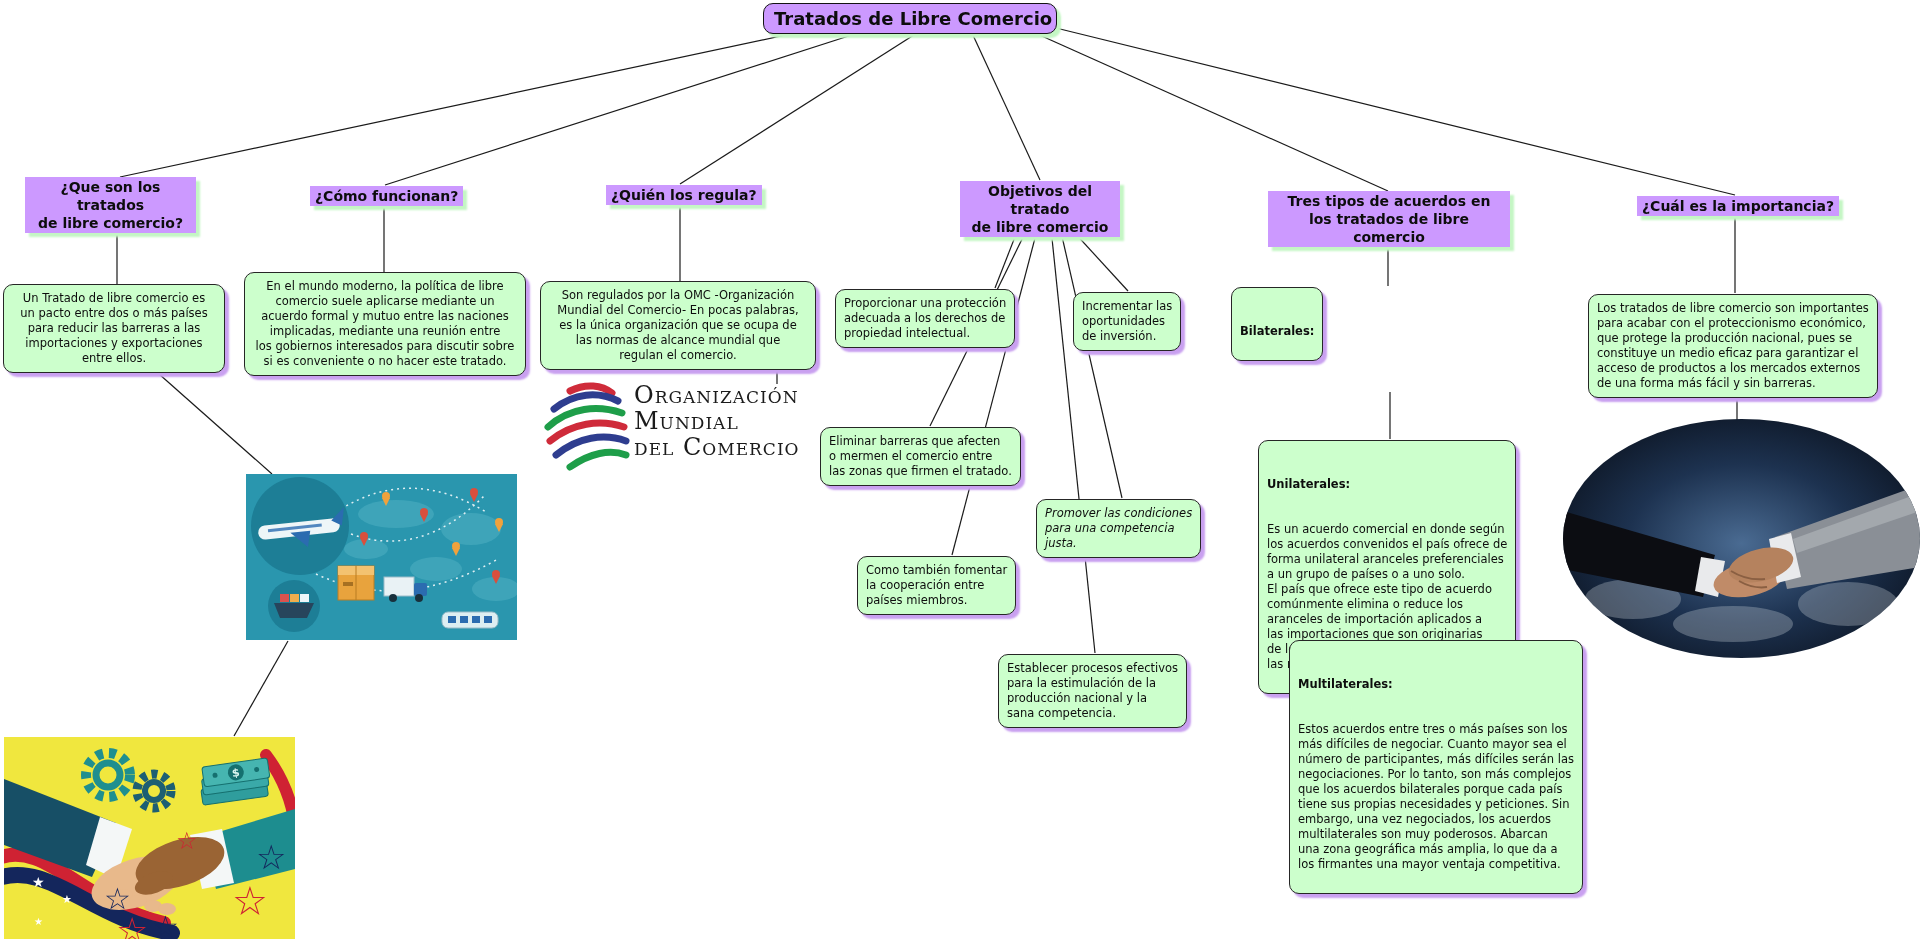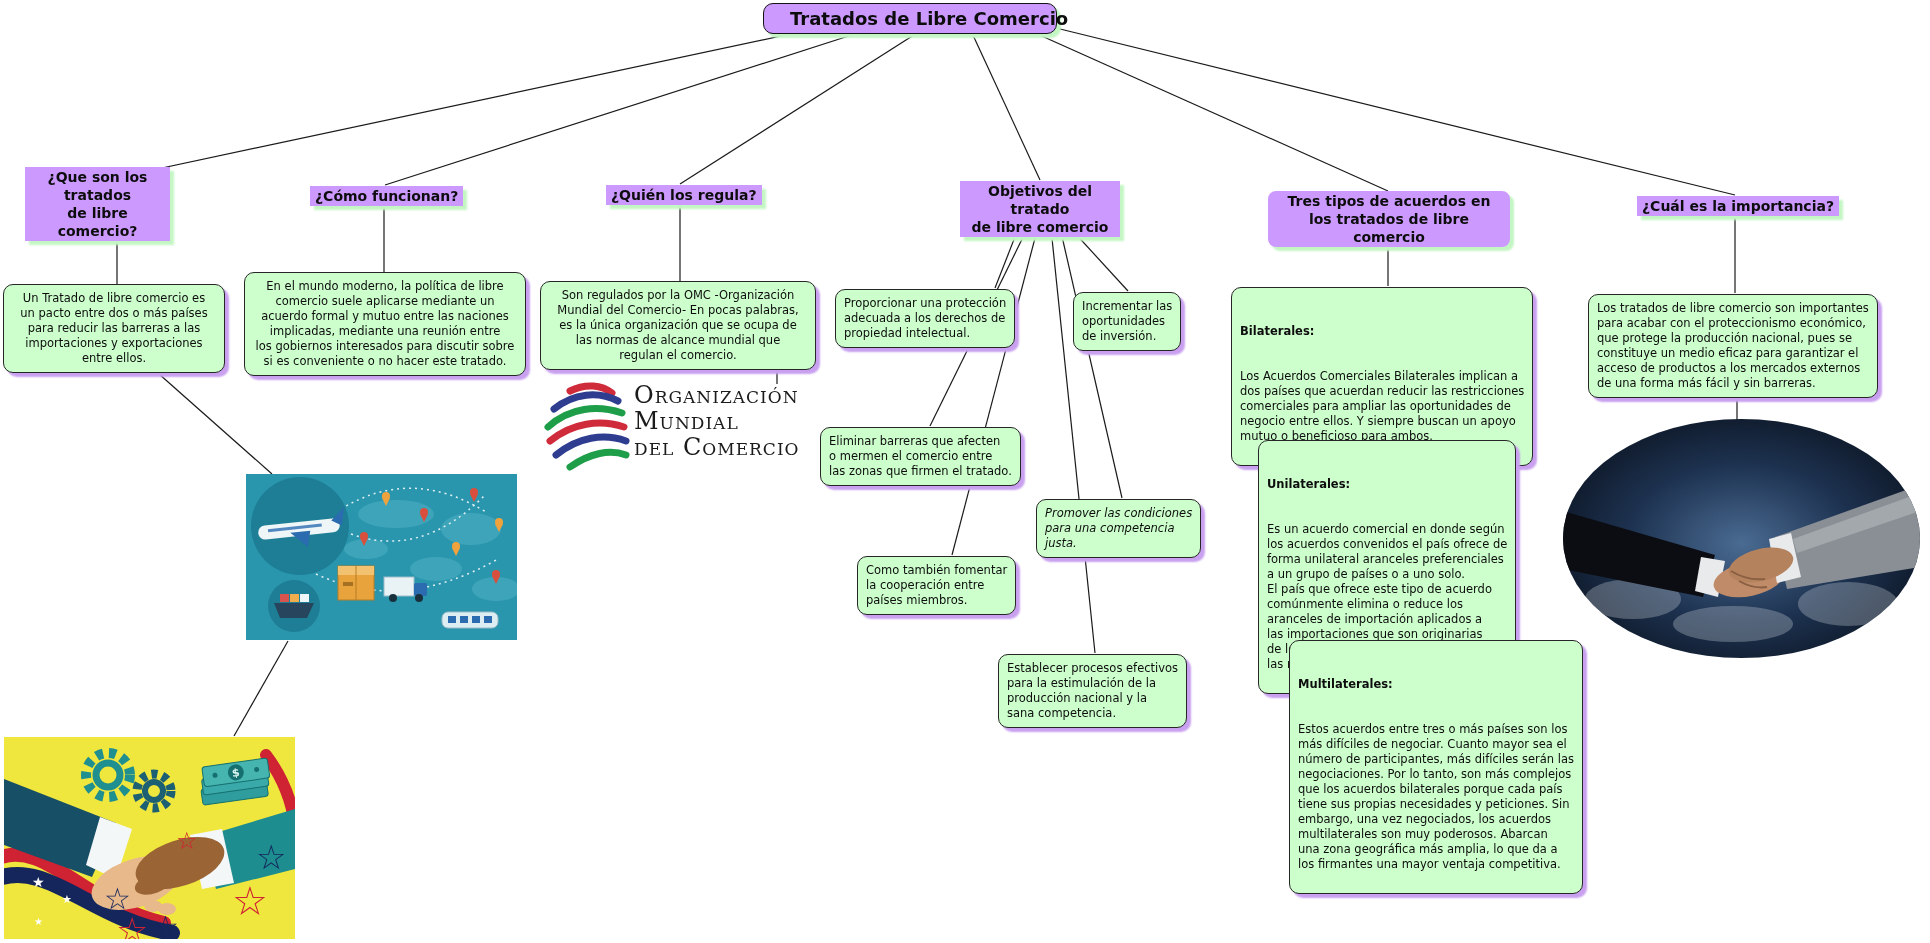--- a/index.html
+++ b/index.html
@@ -7,21 +7,21 @@
     width:1930px;height:943px;position:relative;background:#ffffff;
     font-family:"DejaVu Sans","Liberation Sans",sans-serif;color:#0d0d0d;
     overflow:hidden;
   }
   #connectors{position:absolute;left:0;top:0;z-index:0;}
   #connectors line{stroke:#1a1a1a;stroke-width:1.2;}
   .node{position:absolute;z-index:2;box-sizing:border-box;}
   .title-node{
     background:#cc99ff;border:1px solid #141414;border-radius:10px;
     box-shadow:4px 4px 2px #c4f6c4;font-weight:bold;font-size:18px;
-    padding:4px 26px;white-space:pre;
+    padding:4px 10px;white-space:pre;
   }
   .plabel{
     background:#cc99ff;box-shadow:4px 4px 2px #c4f6c4;font-weight:bold;
     font-size:14px;line-height:18px;text-align:center;padding:1px 5px;
     white-space:pre-line;
   }
   .gbox{
     background:#ccffcc;border:1px solid #262626;border-radius:10px;
     box-shadow:4px 4px 2px #c9a0f0;font-size:11.5px;line-height:15px;
     padding:6px 8px;white-space:pre;
@@ -63,31 +63,31 @@
   <line x1="1050" y1="219" x2="1095" y2="653"></line>
   <line x1="1388" y1="227" x2="1388" y2="286"></line>
   <line x1="1390" y1="392" x2="1390" y2="439"></line>
   <line x1="1391" y1="618" x2="1391" y2="639"></line>
   <line x1="1735" y1="216" x2="1735" y2="293"></line>
   <line x1="1737" y1="392" x2="1737" y2="426"></line>
 </svg>
 
 <div class="node title-node" style="left:763px;top:3px;width:294px;">Tratados de Libre Comercio</div>
 
-<div class="node plabel" style="left:25px;top:167px;width:145px;">¿Que son los tratados
+<div class="node plabel" style="left:25px;top:177px;width:171px;">¿Que son los tratados
 de libre comercio?</div>
 
 <div class="node plabel" style="left:310px;top:186px;">¿Cómo funcionan?</div>
 
 <div class="node plabel" style="left:606px;top:185px;">¿Quién los regula?</div>
 
 <div class="node plabel" style="left:960px;top:181px;width:160px;">Objetivos del tratado
 de libre comercio</div>
 
-<div class="node plabel" style="left:1268px;top:191px;width:242px;border-radius:8px;">Tres tipos de acuerdos en
+<div class="node plabel" style="left:1268px;top:191px;width:242px;">Tres tipos de acuerdos en
 los tratados de libre comercio</div>
 
 <div class="node plabel" style="left:1637px;top:196px;">¿Cuál es la importancia?</div>
 
 <div class="node gbox center" style="left:3px;top:284px;min-width:222px;">Un Tratado de libre comercio es
 un pacto entre dos o más países
 para reducir las barreras a las
 importaciones y exportaciones
 entre ellos.</div>
 
@@ -124,25 +124,20 @@
 la cooperación entre
 países miembros.</div>
 
 <div class="node gbox" style="left:998px;top:654px;">Establecer procesos efectivos
 para la estimulación de la
 producción nacional y la
 sana competencia.</div>
 
 <div class="node gbox" style="left:1231px;top:287px;">
   <div class="bhead">Bilaterales:</div>
-  <div>Los Acuerdos Comerciales Bilaterales implican a
-dos países que acuerdan reducir las restricciones
-comerciales para ampliar las oportunidades de
-negocio entre ellos. Y siempre buscan un apoyo
-mutuo o beneficioso para ambos.</div>
 </div>
 
 <div class="node gbox" style="left:1258px;top:440px;">
   <div class="bhead">Unilaterales:</div>
   <div>Es un acuerdo comercial en donde según
 los acuerdos convenidos el país ofrece de
 forma unilateral aranceles preferenciales
 a un grupo de países o a uno solo.
 El país que ofrece este tipo de acuerdo
 comúnmente elimina o reduce los

